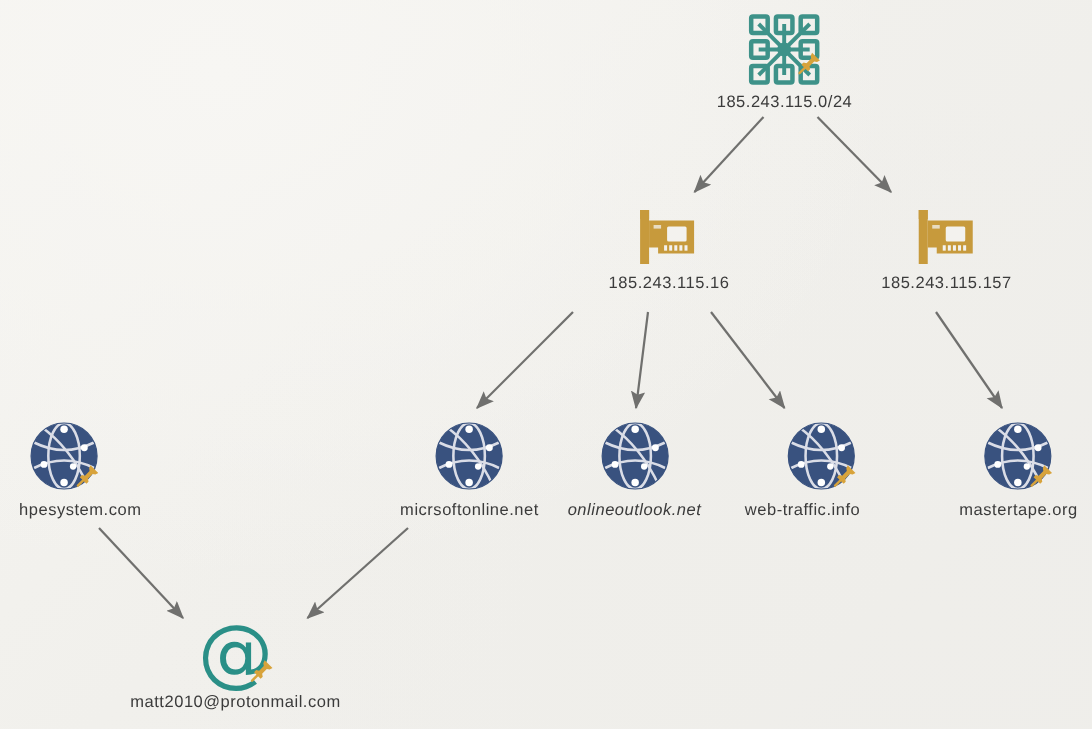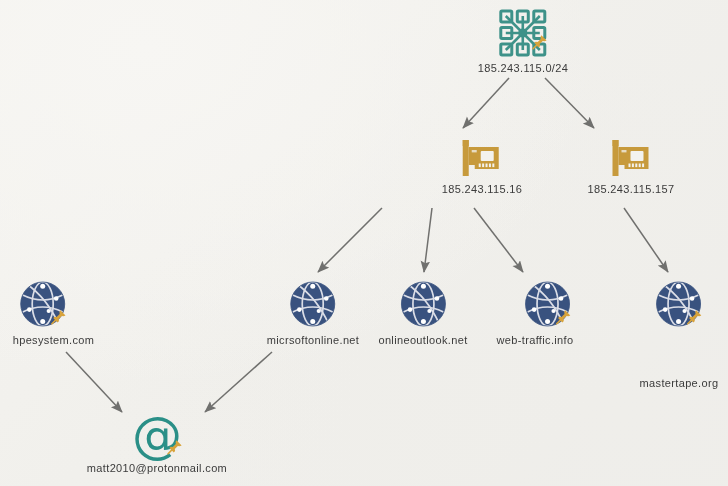--- a/index.html
+++ b/index.html
@@ -111,21 +111,21 @@
           <rect x="36" y="19.5" width="11" height="11" rx="1.2" fill="none" stroke="#3e9289" stroke-width="3"></rect>
           <rect x="3" y="36" width="11" height="11" rx="1.2" fill="none" stroke="#3e9289" stroke-width="3"></rect>
           <rect x="19.5" y="36" width="11" height="11" rx="1.2" fill="none" stroke="#3e9289" stroke-width="3"></rect>
           <rect x="36" y="36" width="11" height="11" rx="1.2" fill="none" stroke="#3e9289" stroke-width="3"></rect>
         </svg><span class="pin" style="left: 33px; top: 25px;"><svg width="18" height="18" viewBox="0 0 18 18">
             <path d="M10.6 2.2 L15.8 7.4 L13.9 8.3 L12.0 8.0 L8.9 11.1 L9.3 13.1 L7.9 14.5 L3.5 10.1 L4.9 8.7 L6.9 9.1 L10.0 6.0 L9.7 4.1 Z" fill="#d8a33b"></path>
             <path d="M6.6 11.4 L2.2 15.8" stroke="#d8a33b" stroke-width="1.6" stroke-linecap="round"></path>
           </svg></span></span>
       <div class="node-label" style="color: rgb(59, 59, 59);">185.243.115.0/24</div>
     </div>
-    <div class="node" style="left: 446px; top: 137px; margin-left: 36px;">
+    <div class="node" style="left: 446px; top: 137px;">
       <span class="node-icon"><svg width="46" height="42" viewBox="0 0 46 42">
           <path d="M4 3 L10 3 L10 39 L4 39 Z" fill="#c79a3c"></path>
           <path d="M4 3 L10 3 L10 9 L4 9 Z" fill="#c79a3c"></path>
           <path d="M10 10 L40 10 L40 32 L16 32 L16 28 L10 28 Z" fill="#c79a3c"></path>
           <rect x="22" y="14" width="13" height="10" rx="1" fill="#f3f2ee"></rect>
           <g fill="#f3f2ee">
             <rect x="20" y="26.5" width="2" height="3.6"></rect>
             <rect x="23.4" y="26.5" width="2" height="3.6"></rect>
             <rect x="26.8" y="26.5" width="2" height="3.6"></rect>
             <rect x="30.2" y="26.5" width="2" height="3.6"></rect>
@@ -221,21 +221,21 @@
           </g>
           <g fill="#ffffff">
             <circle cx="26" cy="8.2" r="2.5"></circle>
             <circle cx="26" cy="43.6" r="2.5"></circle>
             <circle cx="39.5" cy="20.5" r="2.3"></circle>
             <circle cx="12.6" cy="31.6" r="2.3"></circle>
             <circle cx="32" cy="33" r="2.1"></circle>
           </g>
           <circle cx="26" cy="26" r="22" fill="none" stroke="#39527f" stroke-width="0.8"></circle>
         </svg></span>
-      <div class="node-label" style="color: rgb(59, 59, 59);">onlineoutlook.net</div>
+      <div class="node-label" style="color: rgb(59, 59, 59); font-style: italic;">onlineoutlook.net</div>
     </div>
     <div class="node" style="left: 535px; top: 278px; align-items: flex-end;">
       <span class="node-icon"><svg width="52" height="52" viewBox="0 0 52 52">
           <defs>
             <clipPath id="gclip">
               <circle cx="26" cy="26" r="22"></circle>
             </clipPath>
           </defs>
           <circle cx="26" cy="26" r="22" fill="#39527f"></circle>
           <g clip-path="url(#gclip)" stroke="#e9eaf0" stroke-width="1.7" fill="none" opacity="0.92">
@@ -251,21 +251,21 @@
             <circle cx="12.6" cy="31.6" r="2.3"></circle>
             <circle cx="32" cy="33" r="2.1"></circle>
           </g>
           <circle cx="26" cy="26" r="22" fill="none" stroke="#39527f" stroke-width="0.8"></circle>
         </svg><span class="pin" style="left: 33px; top: 30px;"><svg width="18" height="18" viewBox="0 0 18 18">
             <path d="M10.6 2.2 L15.8 7.4 L13.9 8.3 L12.0 8.0 L8.9 11.1 L9.3 13.1 L7.9 14.5 L3.5 10.1 L4.9 8.7 L6.9 9.1 L10.0 6.0 L9.7 4.1 Z" fill="#d8a33b"></path>
             <path d="M6.6 11.4 L2.2 15.8" stroke="#d8a33b" stroke-width="1.6" stroke-linecap="round"></path>
           </svg></span></span>
       <div class="node-label" style="color: rgb(59, 59, 59);">web-traffic.info</div>
     </div>
-    <div class="node" style="left: 679px; top: 278px; gap: 43px;">
+    <div class="node" style="left: 679px; top: 278px;">
       <span class="node-icon"><svg width="52" height="52" viewBox="0 0 52 52">
           <defs>
             <clipPath id="gclip">
               <circle cx="26" cy="26" r="22"></circle>
             </clipPath>
           </defs>
           <circle cx="26" cy="26" r="22" fill="#39527f"></circle>
           <g clip-path="url(#gclip)" stroke="#e9eaf0" stroke-width="1.7" fill="none" opacity="0.92">
             <ellipse cx="26" cy="26" rx="10.5" ry="22"></ellipse>
             <path d="M6 17 Q26 27 46 17"></path>

